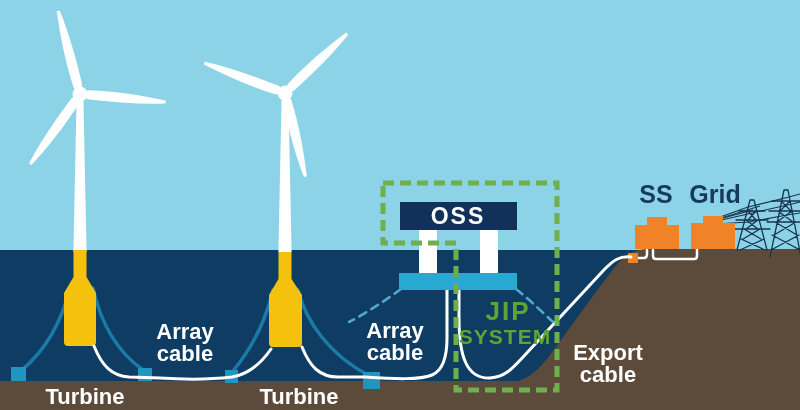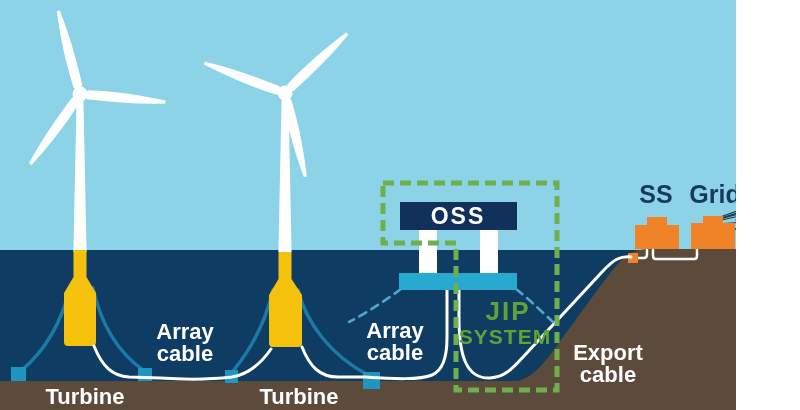--- a/index.html
+++ b/index.html
@@ -1,17 +1,17 @@
 <!DOCTYPE html>
 <html style="--sky: #8CD3E7; --sea: #0E3C63; --earth: #5C4A3A; --navy: #12315A; --navy_text: #173A5C; --yellow: #F4C20D; --platform: #27A9D1; --anchor: #1F95C0; --mooring: #1B7AA6; --mooring_light: #4FA8CD; --green: #6FAF4D; --green_text: #5FA536; --orange: #F08228; --pylon: #16344F; --cable: #FFFFFF;"><head>
 <meta charset="utf-8">
 <title>Diagram</title>
 <style>
   html,body{margin:0;padding:0;background:#ffffff;}
-  .stage{width:736px;height:410px;position:relative;overflow:hidden;}
+  .stage{width:800px;height:410px;position:relative;overflow:hidden;}
   svg{display:block;}
   svg text{font-family:"Liberation Sans",sans-serif;font-weight:600;text-anchor:middle;}
 
   .sky-f{fill:var(--sky);}
   .sea-f{fill:var(--sea);}
   .earth-f{fill:var(--earth);}
   .white-f{fill:#ffffff;}
   .yellow-f{fill:var(--yellow);}
   .navy-f{fill:var(--navy);}
   .teal-f{fill:var(--platform);}

